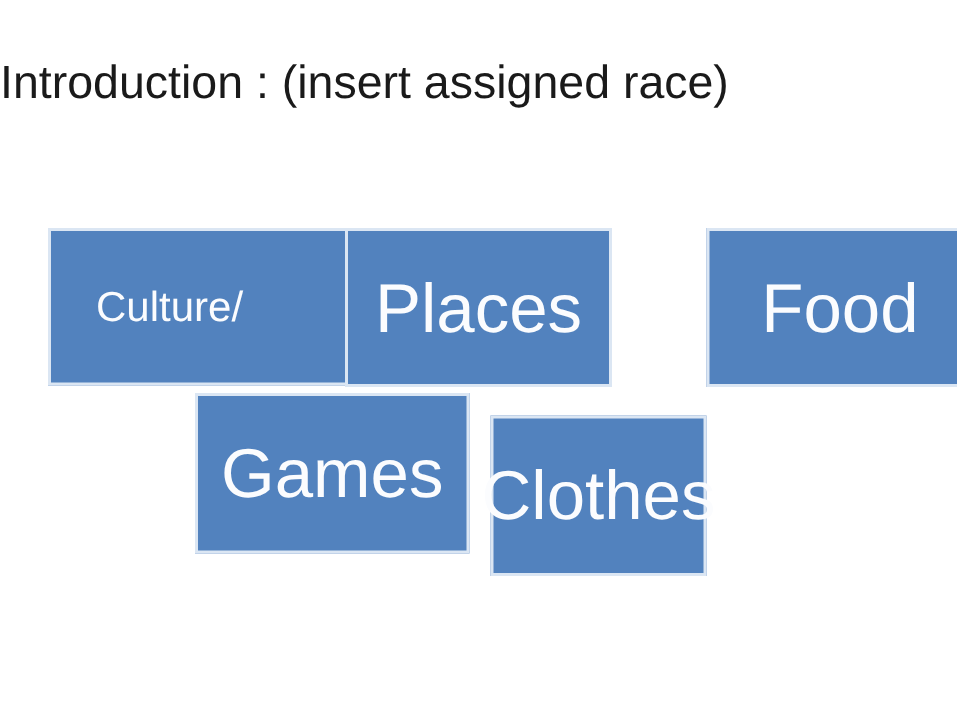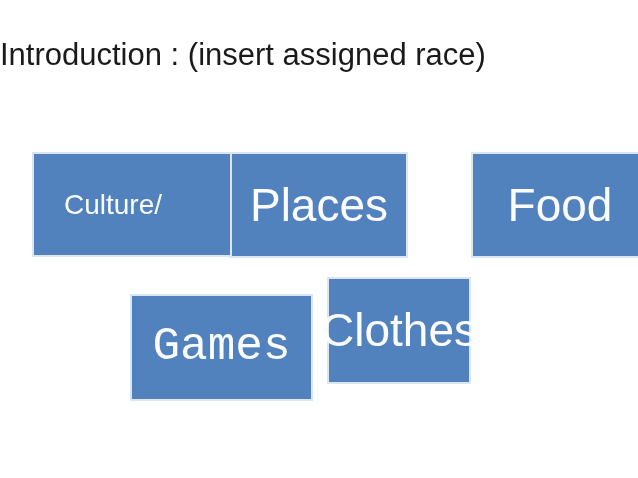--- a/index.html
+++ b/index.html
@@ -43,21 +43,21 @@
     text-align: left;
     padding-left: 30px;
   }
   .box-culture .small-label {
     font-size: 28px;
     line-height: 47px;
   }
   .box-culture .small-label span { display: block; }
   .box-places  { left: 230px; top: 152px; width: 178px; height: 106px; }
   .box-food    { left: 427px; top: 152px; width: 178px; height: 106px; margin-left: 44px; }
-  .box-games   { left: 130px; top: 294px; width: 183px; height: 107px; font-family: Liberation Mono, monospace; }
+  .box-games   { left: 130px; top: 262px; width: 183px; height: 107px; }
   .box-clothes { left: 327px; top: 277px; width: 144px; height: 107px; }
 </style>
 </head>
 <body>
 
 <div class="slide">
 
   <div class="slide-title">Introduction : (insert assigned race)</div>
 
   <div class="shape-box box-culture">

